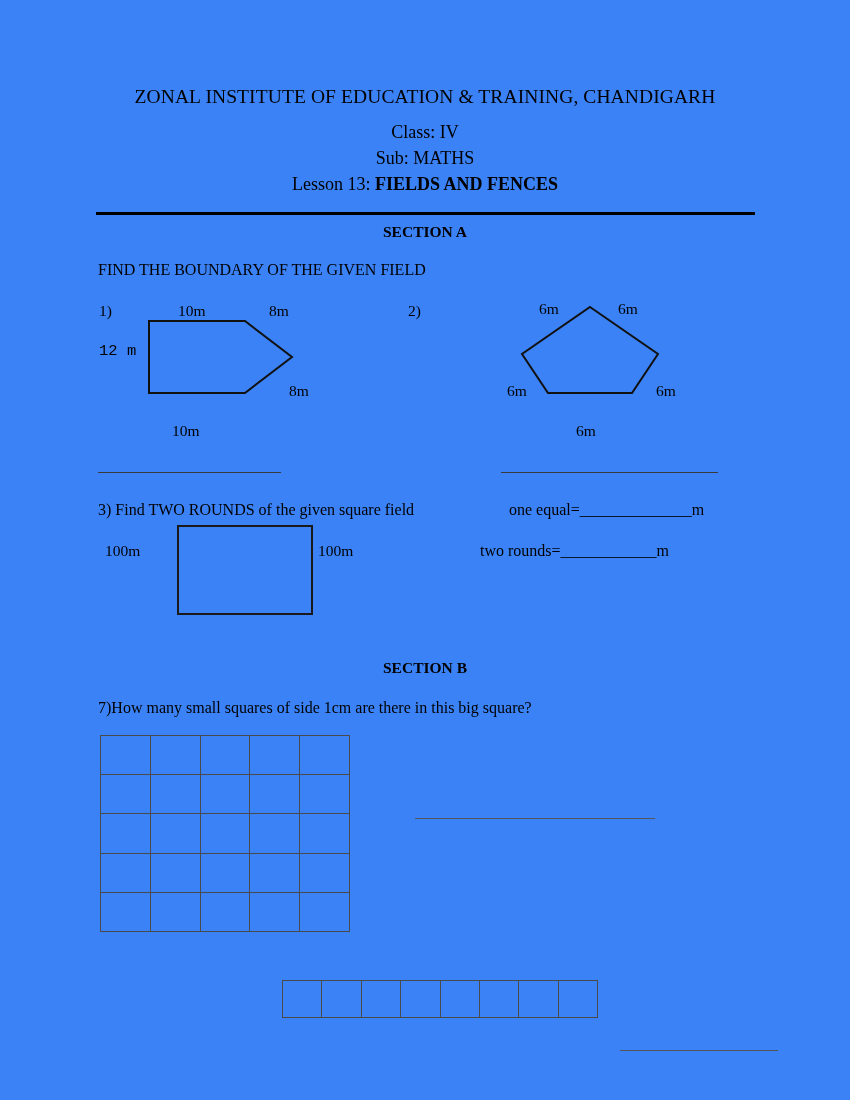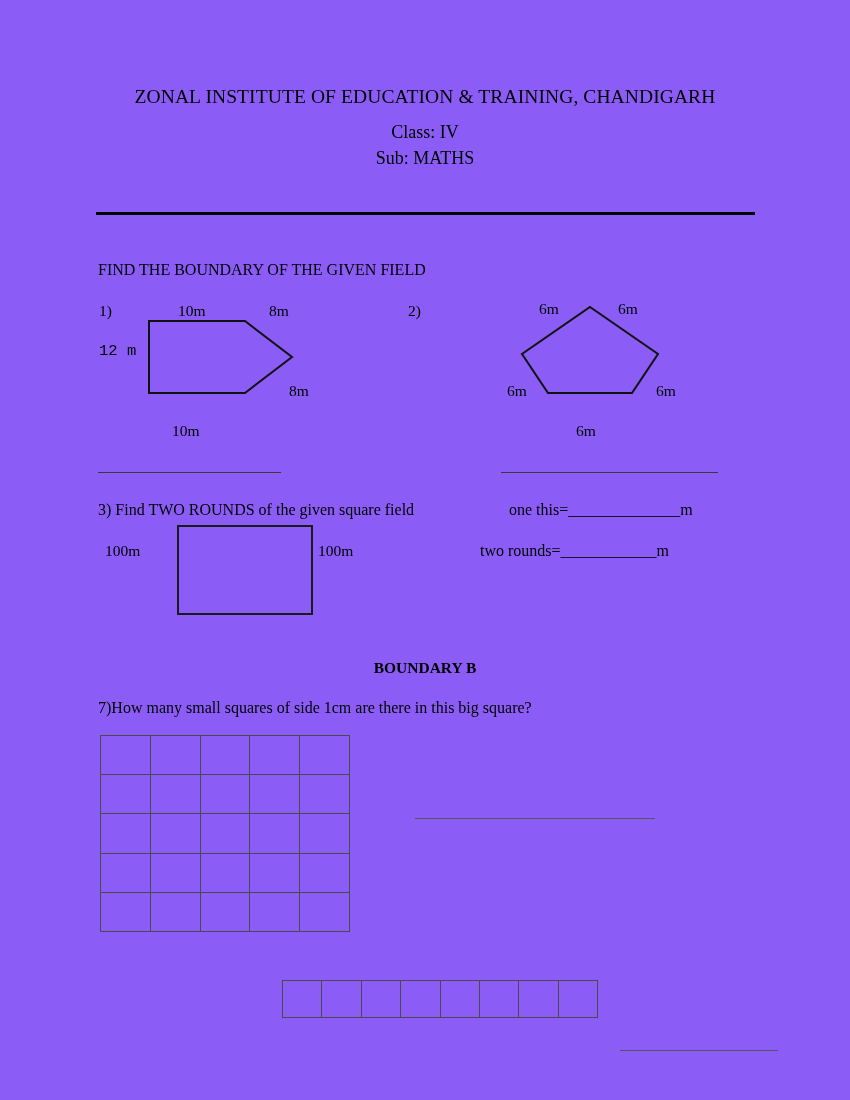--- a/index.html
+++ b/index.html
@@ -9,21 +9,21 @@
   }
   body {
     font-family: "Liberation Serif", "DejaVu Serif", serif;
     color: #000000;
   }
   #page {
     position: relative;
     width: 850px;
     height: 1100px;
     overflow: hidden;
-    background: #8b5cf6;
+    background: #3b82f6;
   }
 
   
   .hdr-title {
     position: absolute;
     left: 96px;
     top: 86px;
     width: 658px;
     text-align: center;
     font-size: 19.5px;
@@ -134,23 +134,25 @@
   }
 </style>
 </head>
 <body>
 
 <div id="page">
 
   <div class="hdr-title">ZONAL INSTITUTE OF EDUCATION &amp; TRAINING, CHANDIGARH</div>
   <div class="hdr-line hdr-sub">Sub: MATHS</div>
   <div class="hdr-line hdr-class">Class: IV</div>
+  <div class="hdr-line hdr-lesson"><span>Lesson 13: </span><span class="bold">FIELDS AND FENCES</span></div>
 
   <div class="rule"></div>
 
+  <div class="section-head" id="sec-a">SECTION A</div>
 
   <div class="body-text" style="left:98px; top:261px;">FIND THE BOUNDARY OF THE GIVEN FIELD</div>
 
   <div class="lbl" style="left:99px; top:302px;">1)</div>
   <div class="lbl" style="left:178px; top:302px;">10m</div>
   <div class="lbl" style="left:269px; top:302px;">8m</div>
   <div class="lbl" style="left:99px; top:342px;font-family:Liberation Mono, monospace;">12 m</div>
   <div class="lbl" style="left:289px; top:382px;">8m</div>
   <div class="lbl" style="left:172px; top:422px;">10m</div>
 
@@ -166,29 +168,29 @@
   <div class="lbl" style="left:576px; top:422px;">6m</div>
 
   <svg style="position:absolute; left:515px; top:302px;" width="150" height="95" viewBox="0 0 150 95">
     <polygon class="shape-stroke" points="75,5 143,52 117,91 33,91 7,52"></polygon>
   </svg>
 
   <div class="blank" style="left:98px; top:472px; width:183px;"></div>
   <div class="blank" style="left:501px; top:472px; width:217px;"></div>
 
   <div class="body-text" style="left:98px; top:501px;">3) Find TWO ROUNDS of the given square field</div>
-  <div class="body-text" style="left:509px; top:501px;"><span>one this=</span><span>______________</span><span>m</span></div>
+  <div class="body-text" style="left:509px; top:501px;"><span>one equal=</span><span>______________</span><span>m</span></div>
 
   <div class="lbl" style="left:105px; top:542px;">100m</div>
   <div class="lbl" style="left:318px; top:542px;">100m</div>
   <div class="box" style="left:177px; top:525px; width:136px; height:90px;"></div>
 
   <div class="body-text" style="left:480px; top:542px;"><span>two rounds=</span><span>____________</span><span>m</span></div>
 
-  <div class="section-head" id="sec-b">BOUNDARY B</div>
+  <div class="section-head" id="sec-b">SECTION B</div>
 
   <div class="body-text" style="left:98px; top:699px;">7)How many small squares of side 1cm are there in this big square?</div>
 
   <div class="grid" id="big-square">
     <div class="cell"></div>
       <div class="cell"></div>
       <div class="cell"></div>
       <div class="cell"></div>
       <div class="cell"></div>
     <div class="cell"></div>

